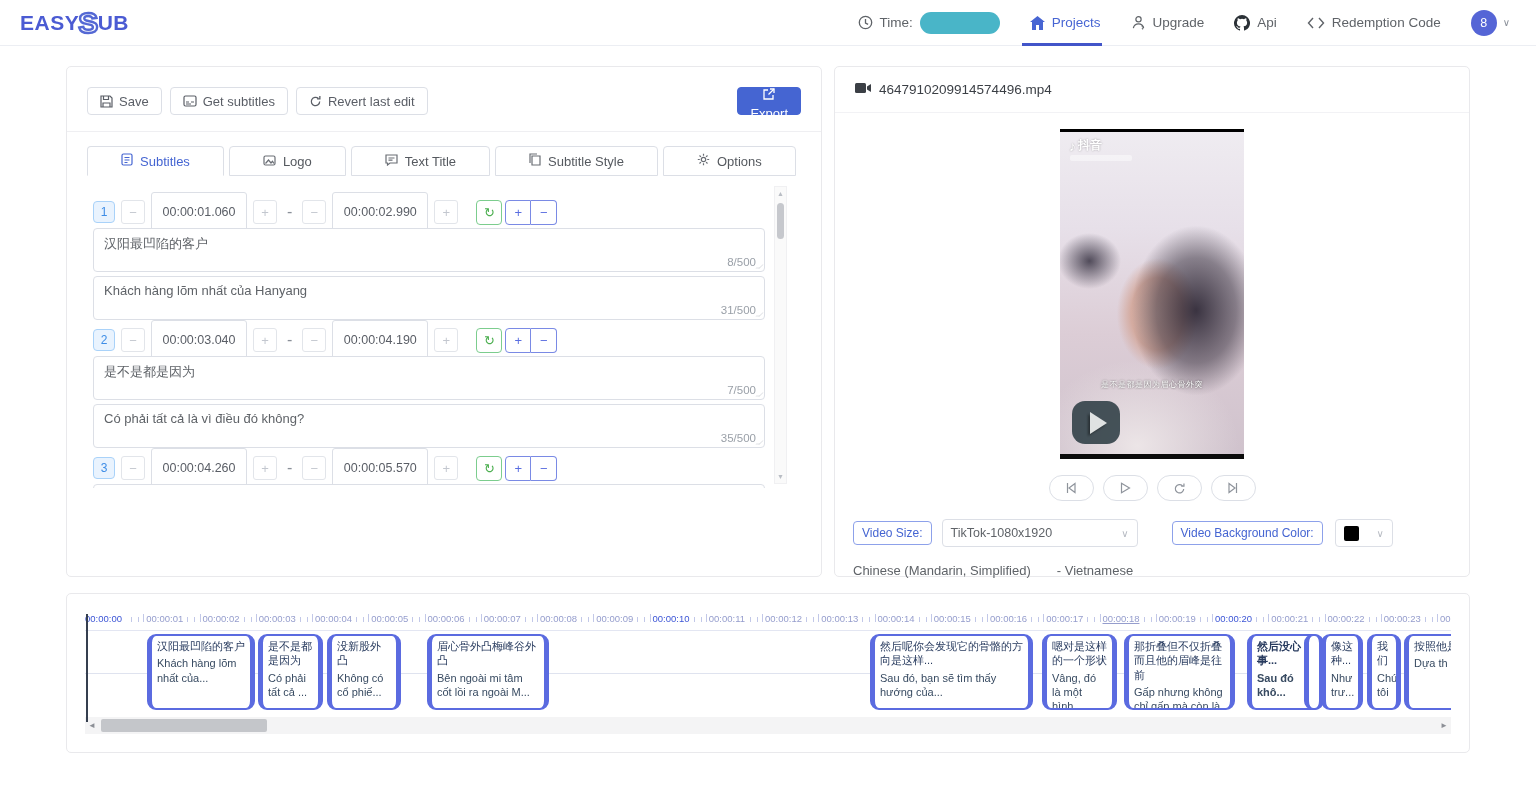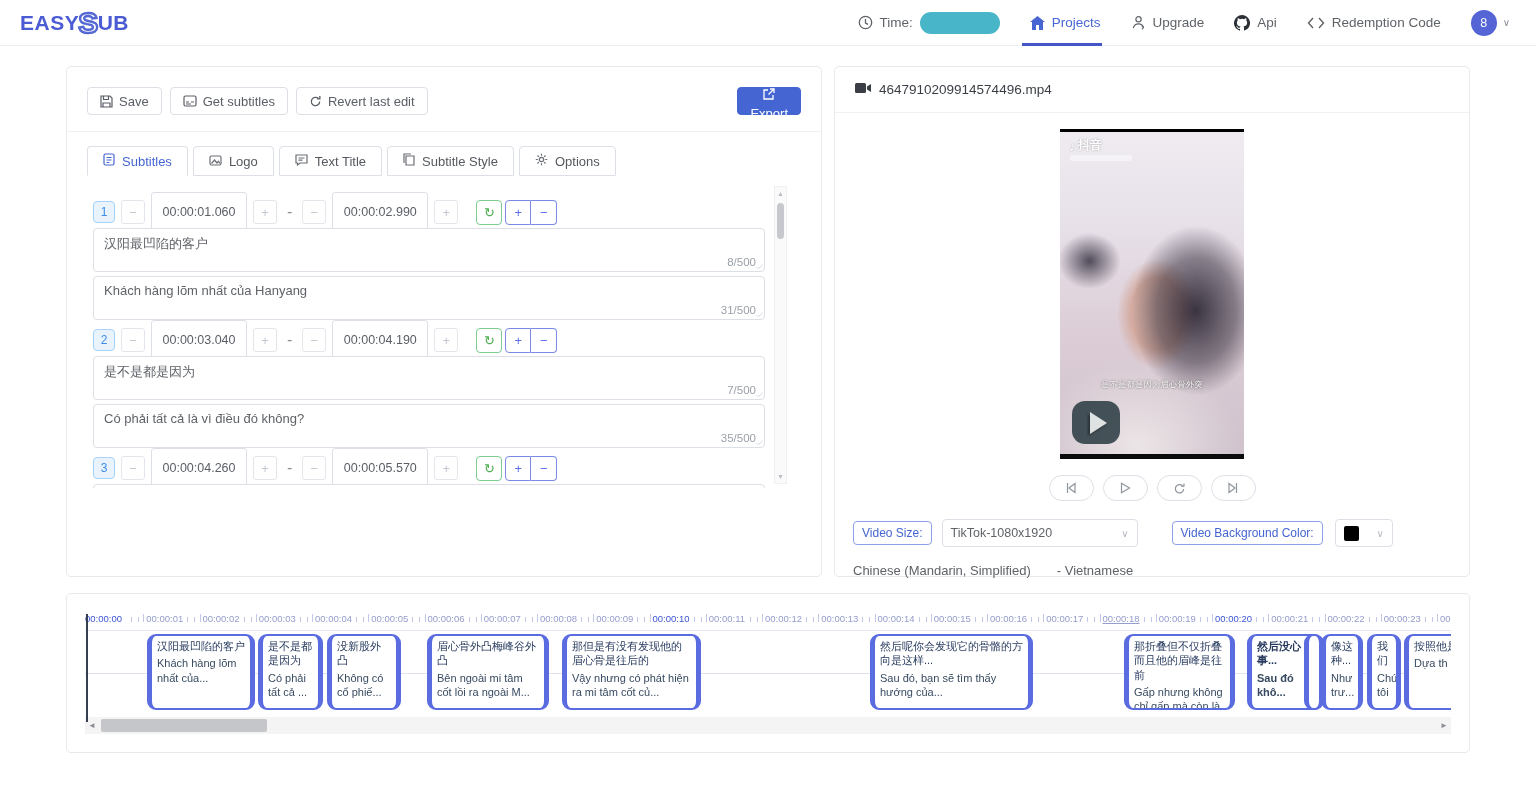--- a/index.html
+++ b/index.html
@@ -28,21 +28,21 @@
   .timeline-card { width:1404px; height:160px; margin-top:16px; padding:12px 18px 0; position:relative; overflow:hidden; }
 
   
   .toolbar { display:flex; align-items:center; gap:8px; padding-bottom:16px; border-bottom:1px solid #efeff2; margin:0 -20px; padding-left:20px; padding-right:20px; }
   .btn { display:inline-flex; align-items:center; gap:6px; height:28px; padding:0 12px; background:#fff; border:1px solid #dcdfe6; border-radius:4px; font-size:13px; color:#5a5e66; cursor:pointer; }
   .btn svg { display:block; }
   .btn-primary { margin-left:auto; background:#4565d2; border-color:#4565d2; color:#fff;flex-direction:column; }
 
   
   .tabs { display:flex; gap:5px; margin-top:14px; }
-  .tab { display:flex; align-items:center; gap:7px; height:30px; padding:0 15px; border:1px solid #dcdfe6; border-radius:4px 4px 0 0; font-size:13px; color:#55595f; cursor:pointer; background:#fff; }
+  .tab { display:flex; align-items:center; gap:7px; height:30px; padding:0 33px; border:1px solid #dcdfe6; border-radius:4px 4px 0 0; font-size:13px; color:#55595f; cursor:pointer; background:#fff; }
   .tab.active { color:#4565d2; border-bottom-color:#fff; }
   .tab.active svg * { stroke:#4565d2; }
   .tab svg * { stroke:#6a6e75; }
 
   
   .list { position:relative; margin-top:8px; height:304px; overflow:hidden; padding:16px 36px 0 6px; }
   .entry { margin-bottom:8px; }
   .entry-head { display:flex; align-items:center; gap:6px; height:24px; }
   .idx { width:22px; height:22px; background:#e9f3fe; border:1px solid #a9d2f9; border-radius:4px; color:#3e8de6; font-size:12px; display:flex; align-items:center; justify-content:center; }
   .stp { width:24px; height:24px; border:1px solid #e2e5ea; border-radius:3px; background:#fff; color:#c3c7cf; font-size:13px; display:flex; align-items:center; justify-content:center; cursor:pointer; }
@@ -517,27 +517,27 @@
           <div class="vi">Có phải tất cả ...</div>
         </div>
         <div class="block" style="left: 242px; width: 74px;">
           <div class="zh">没新股外凸</div>
           <div class="vi">Không có cổ phiế...</div>
         </div>
         <div class="block" style="left: 342px; width: 122px;">
           <div class="zh">眉心骨外凸梅峰谷外凸</div>
           <div class="vi">Bên ngoài mi tâm cốt lồi ra ngoài M...</div>
         </div>
-        <div class="block" style="left: 477px; width: 139px;">
-          <div class="zh">那但是有没有发现他的眉心骨是往后的</div>
-          <div class="vi">Vậy nhưng có phát hiện ra mi tâm cốt củ...</div>
-        </div>
         <div class="block" style="left: 785px; width: 163px;">
           <div class="zh">然后呢你会发现它的骨骼的方向是这样...</div>
           <div class="vi">Sau đó, bạn sẽ tìm thấy hướng của...</div>
+        </div>
+        <div class="block" style="left: 957px; width: 75px;">
+          <div class="zh">嗯对是这样的一个形状</div>
+          <div class="vi">Vâng, đó là một hình...</div>
         </div>
         <div class="block" style="left: 1039px; width: 111px;">
           <div class="zh">那折叠但不仅折叠而且他的眉峰是往前</div>
           <div class="vi">Gấp nhưng không chỉ gấp mà còn là lông mày của...</div>
         </div>
         <div class="block" style="left: 1162px; width: 76px; font-weight: bold;">
           <div class="zh">然后没心事...</div>
           <div class="vi">Sau đó khô...</div>
         </div>
         <div class="block" style="left: 1219px; width: 13px;">

